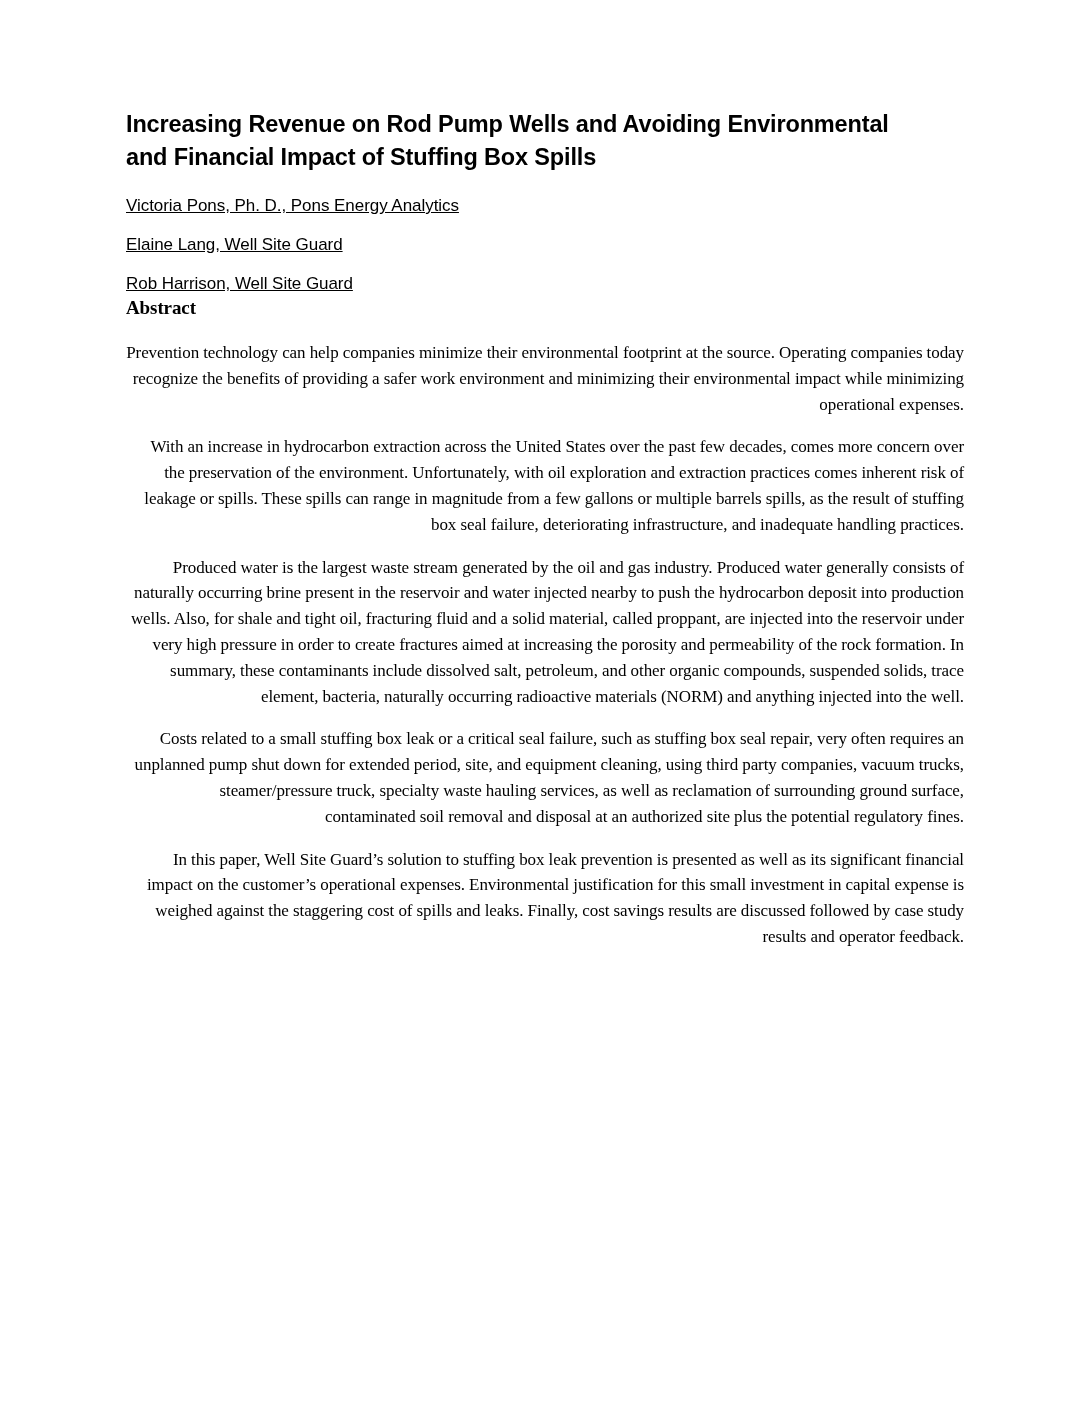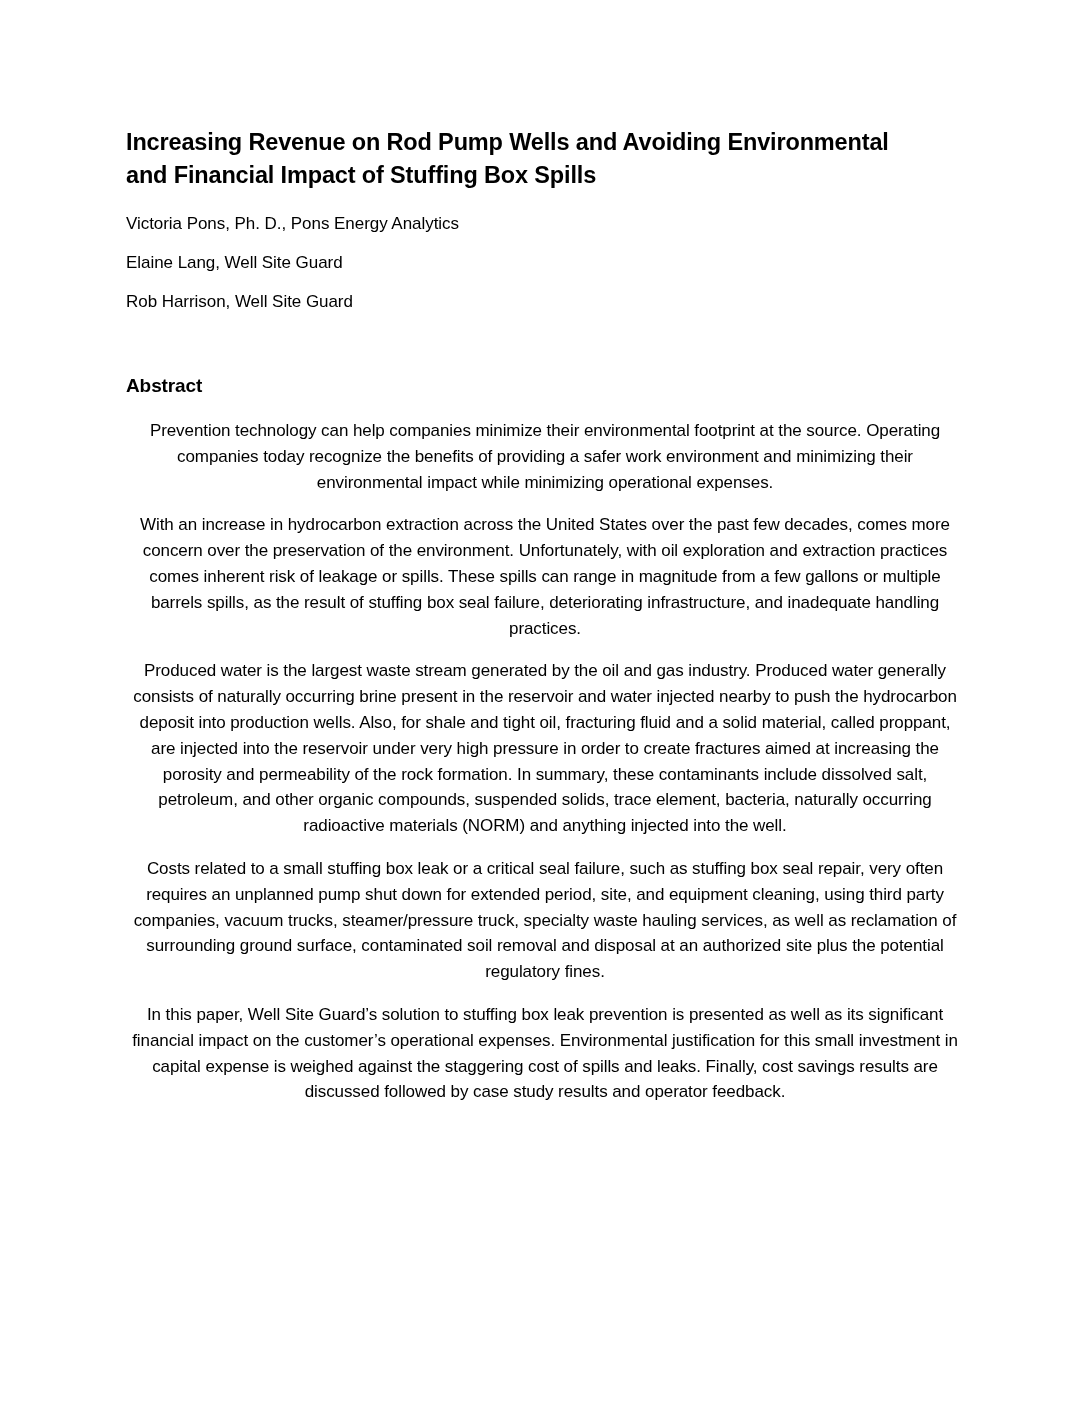--- a/index.html
+++ b/index.html
@@ -20,21 +20,21 @@
     width: 1088px;
     height: 1408px;
     background: #ffffff;
     overflow: hidden;
     box-sizing: border-box;
   }
 
   .page-body {
     position: absolute;
     left: 126px;
-    top: 126px;
+    top: 108px;
     width: 838px;
   }
 
   
   .doc-title {
     font-size: 23.5px;
     font-weight: bold;
     line-height: 33px;
     letter-spacing: -0.15px;
     margin: 0 0 0 0;
@@ -44,45 +44,46 @@
   
   .author-list {
     margin-top: 20px;
   }
 
   .author-line {
     font-size: 17px;
     line-height: 24px;
     margin: 8px 0 15px 0;
     letter-spacing: -0.05px;
+    text-decoration: underline;
   }
 
   .author-line:last-child {
     margin-bottom: 0;
   }
 
   
   .section-block {
-    margin-top: 60px;
+    font-family: Liberation Serif, serif;
   }
 
   .section-heading {
     font-size: 19px;
     font-weight: bold;
     line-height: 24px;
     margin: 0 0 20px 0;
     letter-spacing: -0.1px;
   }
 
   .body-par {
     font-size: 17px;
     line-height: 25.8px;
     margin: 0 0 17px 0;
     letter-spacing: -0.08px;
-    text-align: center;
+    text-align: right;
   }
 
   .body-par:last-child {
     margin-bottom: 0;
   }
 </style>
 </head>
 <body>
 
 <div class="page">

